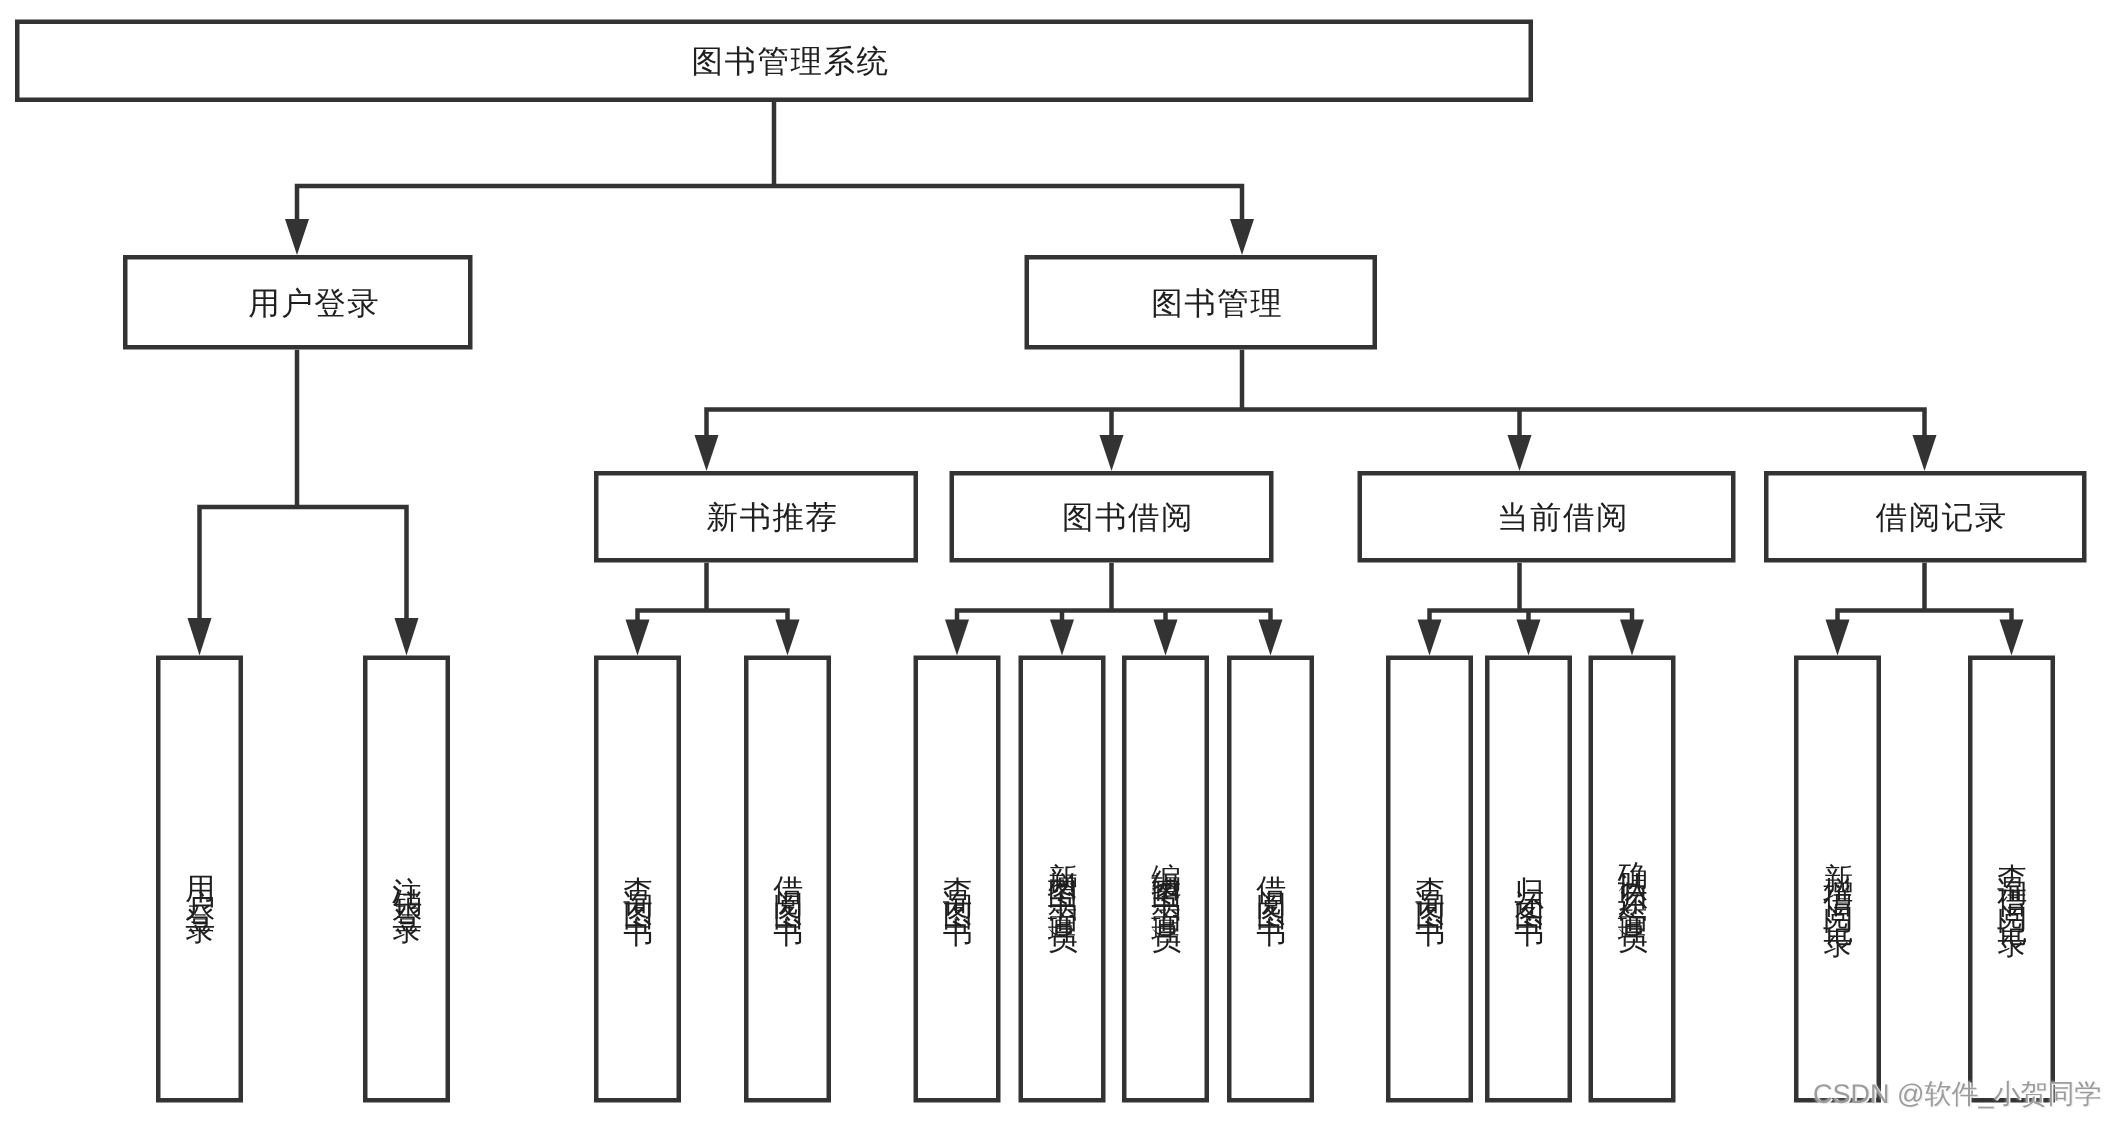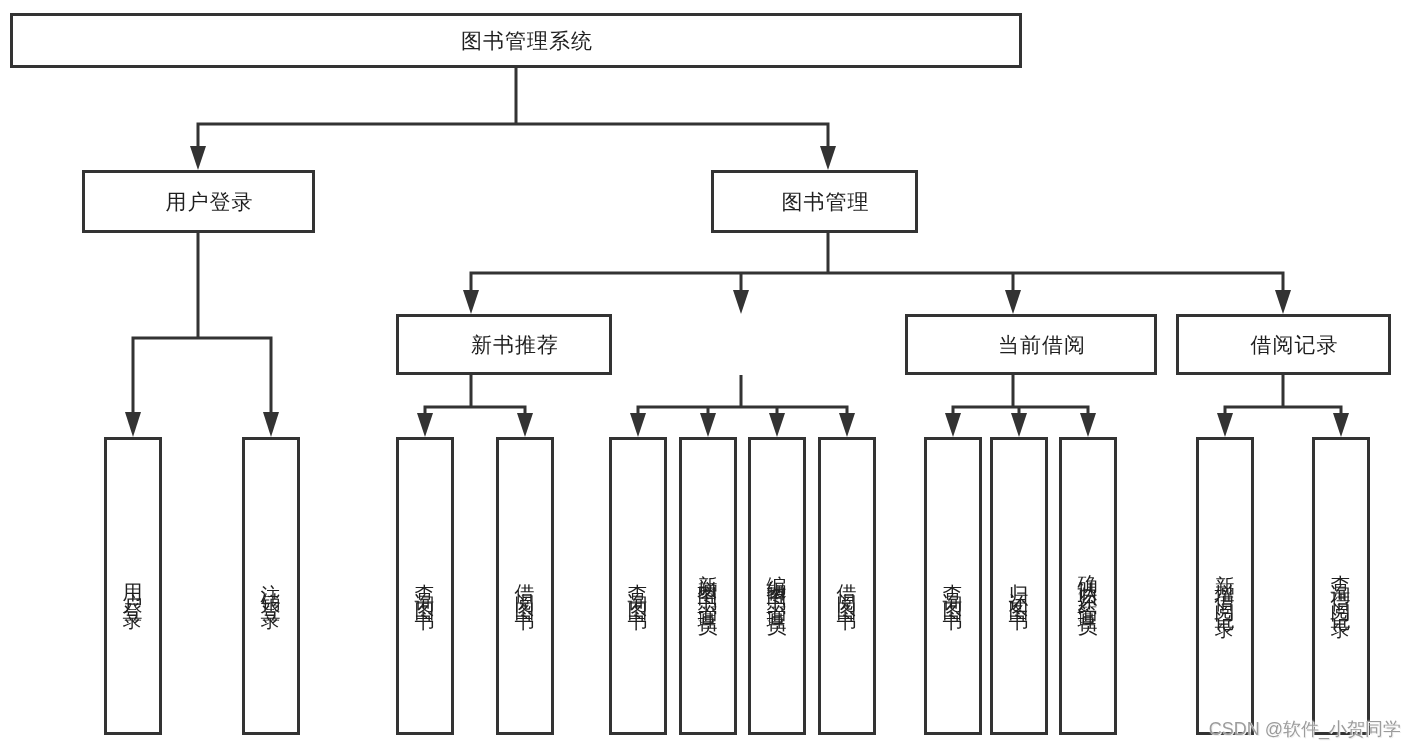--- a/index.html
+++ b/index.html
@@ -115,26 +115,29 @@
     </g>
   </svg>
 
   <div class="node hbox" style="left:10px; top:13px; width:1012px; height:55px;">
     <span>图书管理系统</span>
   </div>
 
   <div class="node hbox" style="left:82px; top:170px; width:233px; height:63px;">
     <span>用户登录</span>
   </div>
-  <div class="node hbox" style="left:711px; top:170px; width:207px; height:63px;">
+  <div class="node hbox" style="left:683px; top:170px; width:235px; height:63px;">
     <span>图书管理</span>
   </div>
 
   <div class="node hbox" style="left:363px; top:314px; width:216px; height:61px;margin-left:33px;">
     <span>新书推荐</span>
+  </div>
+  <div class="node hbox" style="left:633px; top:314px; width:216px; height:61px;">
+    <span>图书借阅</span>
   </div>
   <div class="node hbox" style="left:905px; top:314px; width:252px; height:61px;">
     <span>当前借阅</span>
   </div>
   <div class="node hbox" style="left:1176px; top:314px; width:215px; height:61px;align-items:center;">
     <span>借阅记录</span>
   </div>
 
   <div class="node vbox" style="left:104px; top:437px; width:58px; height:298px;">
     <span>用户登录</span>

